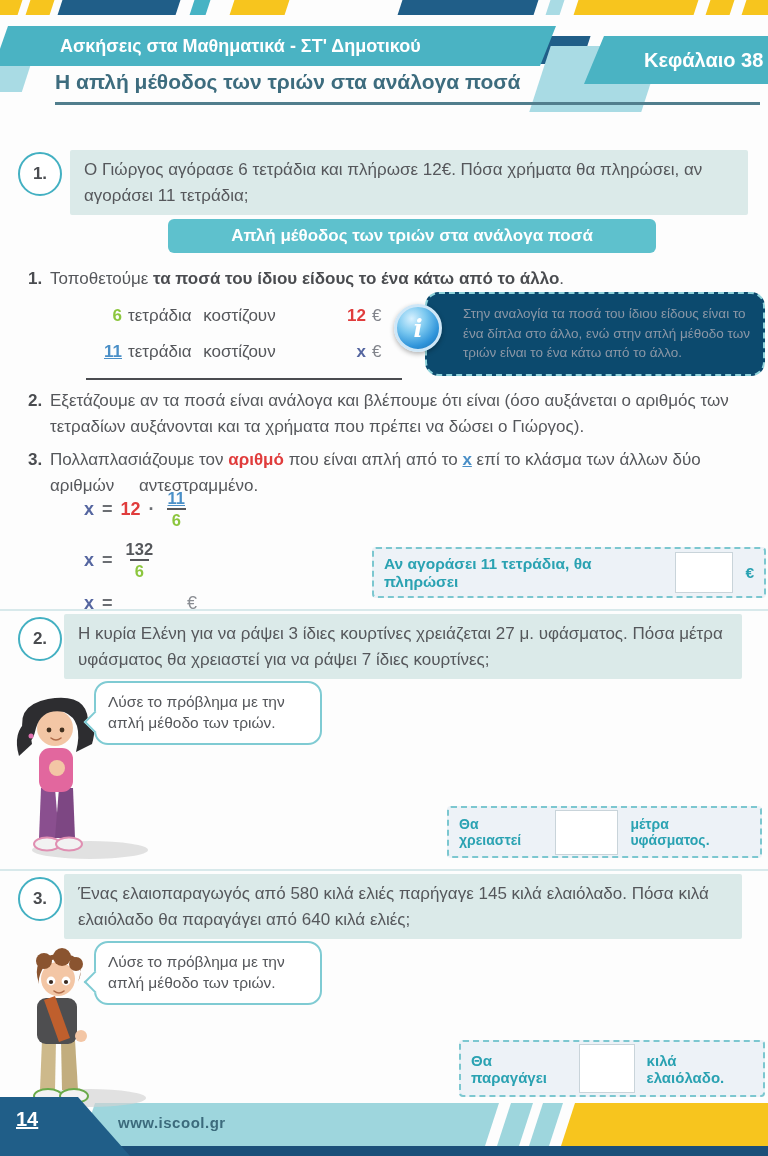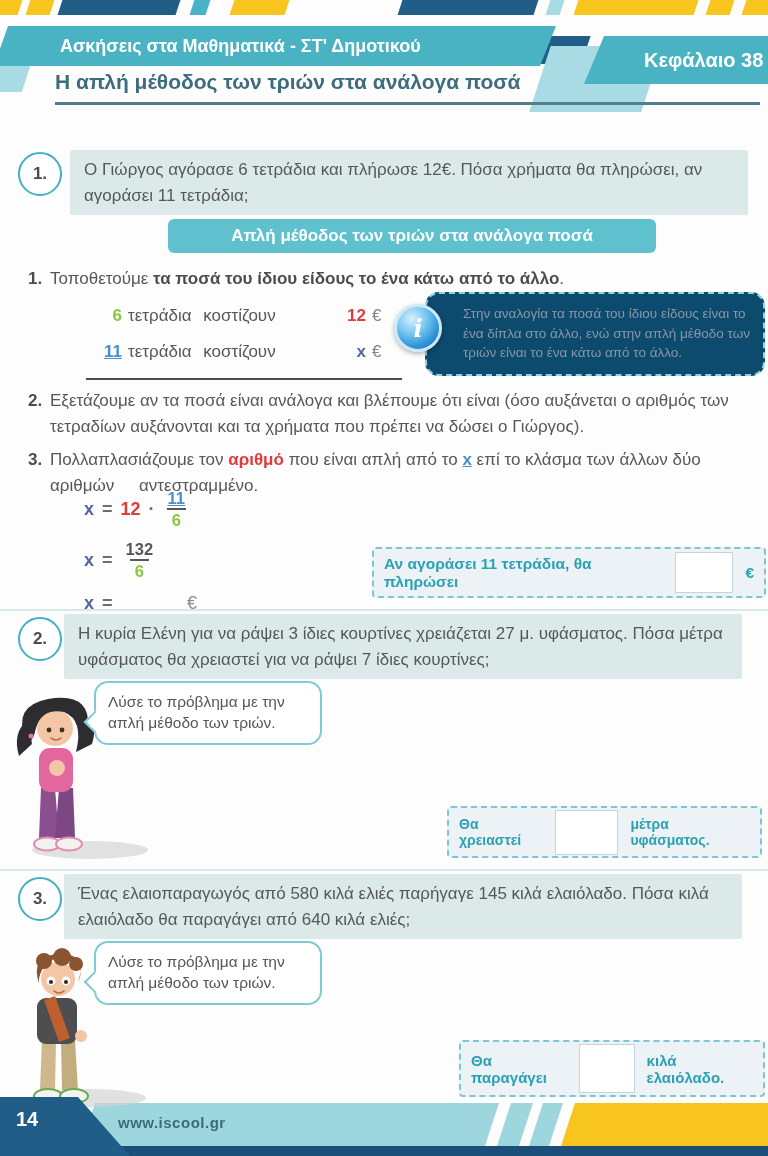--- a/index.html
+++ b/index.html
@@ -66,21 +66,21 @@
   
   .bubble{position:absolute;width:200px;border:2px solid #7fcbd3;border-radius:14px;background:#fff;
           padding:9px 12px;font-size:15.5px;line-height:1.35;color:#55575b;z-index:2;}
   .bubble::before{content:"";position:absolute;left:-9px;bottom:13px;width:14px;height:14px;background:#fff;
                   border-left:2px solid #7fcbd3;border-bottom:2px solid #7fcbd3;transform:rotate(45deg);}
   .character{position:absolute;z-index:1;}
   .sep{position:absolute;left:0;width:768px;height:2px;background:#d8e9eb;}
   
   .footer-corner{position:absolute;left:0;top:1097px;width:130px;height:59px;background:#205e88;
                  clip-path:polygon(0 0,60% 0,100% 100%,0 100%);z-index:2;}
-  .footer-page{position:absolute;left:16px;top:1108px;color:#fff;font-weight:bold;font-size:20px;z-index:3;}
+  .footer-page{position:absolute;left:16px;top:1108px;color:#fff;font-weight:bold;font-size:20px;z-index:3;text-decoration:underline;}
   .fstripe{position:absolute;top:1103px;height:43px;transform:skewX(-18deg);}
   .footer-url{position:absolute;left:118px;top:1114px;color:#3c6b7c;font-weight:bold;font-size:15px;letter-spacing:.5px;z-index:3;}
   .footer-bar{position:absolute;left:0;top:1146px;width:768px;height:10px;background:#1b4f79;}
 </style>
 </head>
 <body>
 
 <div class="page">
 
   <div>

